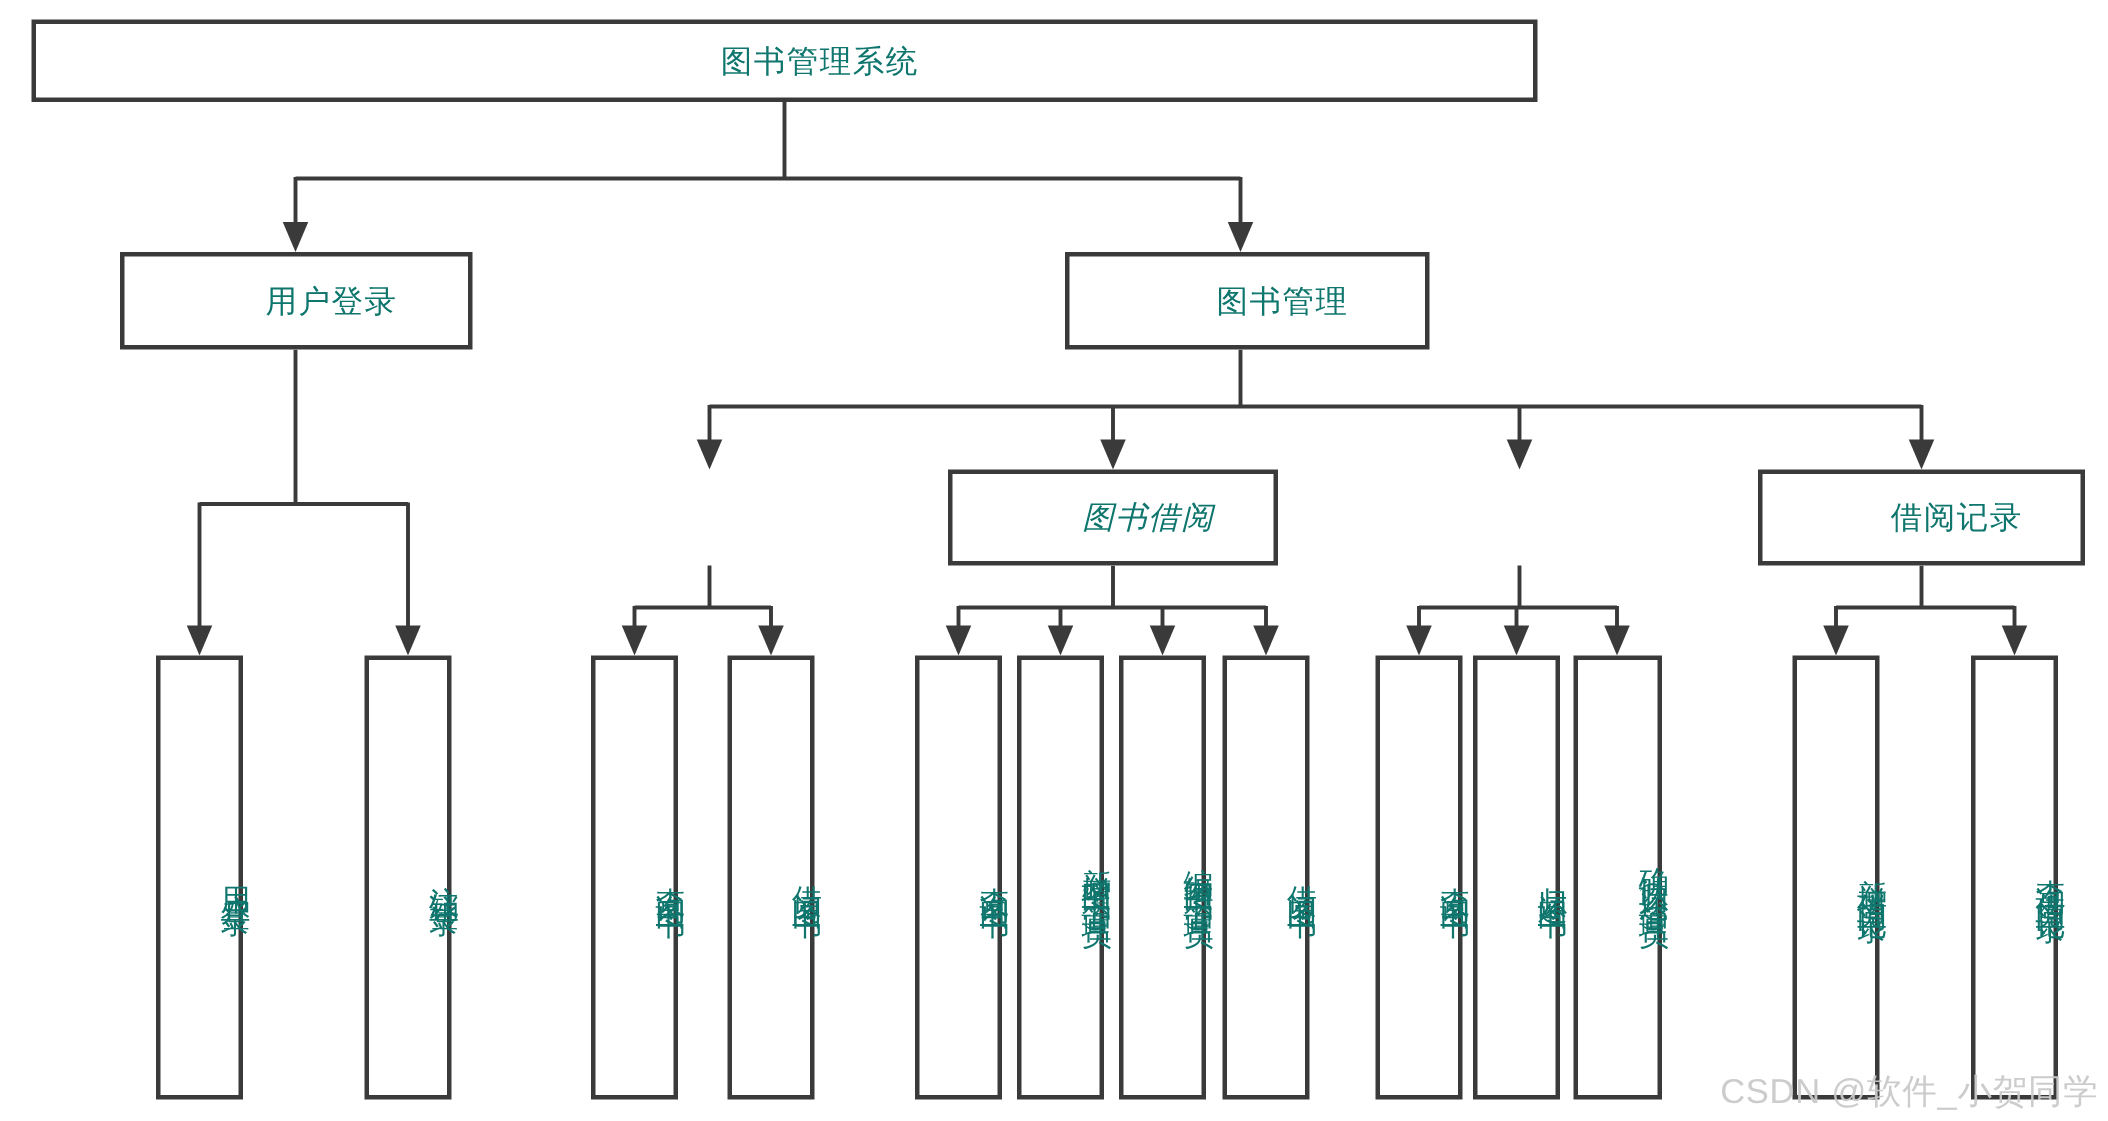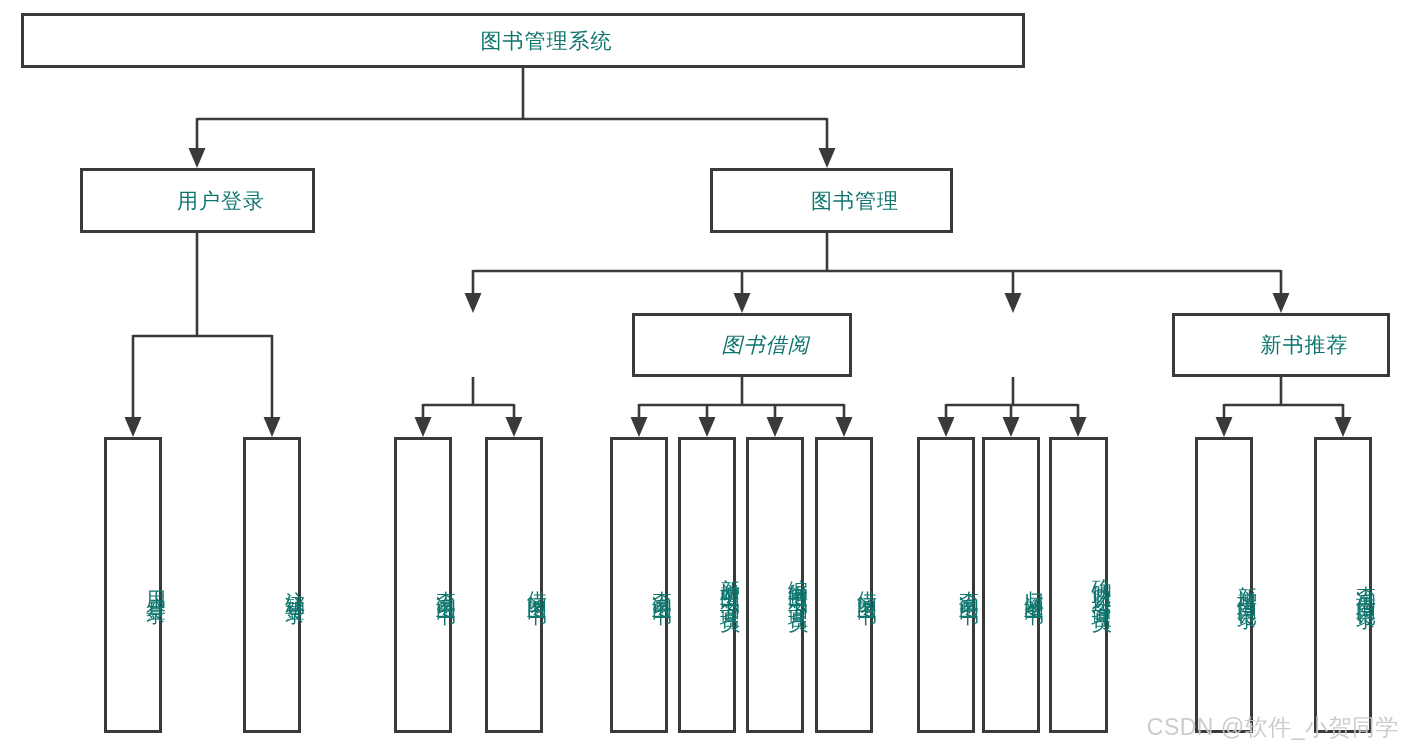--- a/index.html
+++ b/index.html
@@ -110,21 +110,21 @@
     <span class="label">用户登录</span>
   </div>
   <div class="box h" style="left:710px; top:168px; width:243px; height:65px;">
     <span class="label">图书管理</span>
   </div>
 
   <div class="box h" style="left:632px; top:313px; width:220px; height:64px;font-style:italic;">
     <span class="label">图书借阅</span>
   </div>
   <div class="box h" style="left:1172px; top:313px; width:218px; height:64px;">
-    <span class="label">新书推荐</span>
+    <span class="label">借阅记录</span>
   </div>
 
   <div class="box v" style="left:104px; top:437px; width:58px; height:296px;">
     <span class="label">用户登录</span>
   </div>
   <div class="box v" style="left:243px; top:437px; width:58px; height:296px;">
     <span class="label">注销登录</span>
   </div>
 
   <div class="box v" style="left:394px; top:437px; width:58px; height:296px;">

